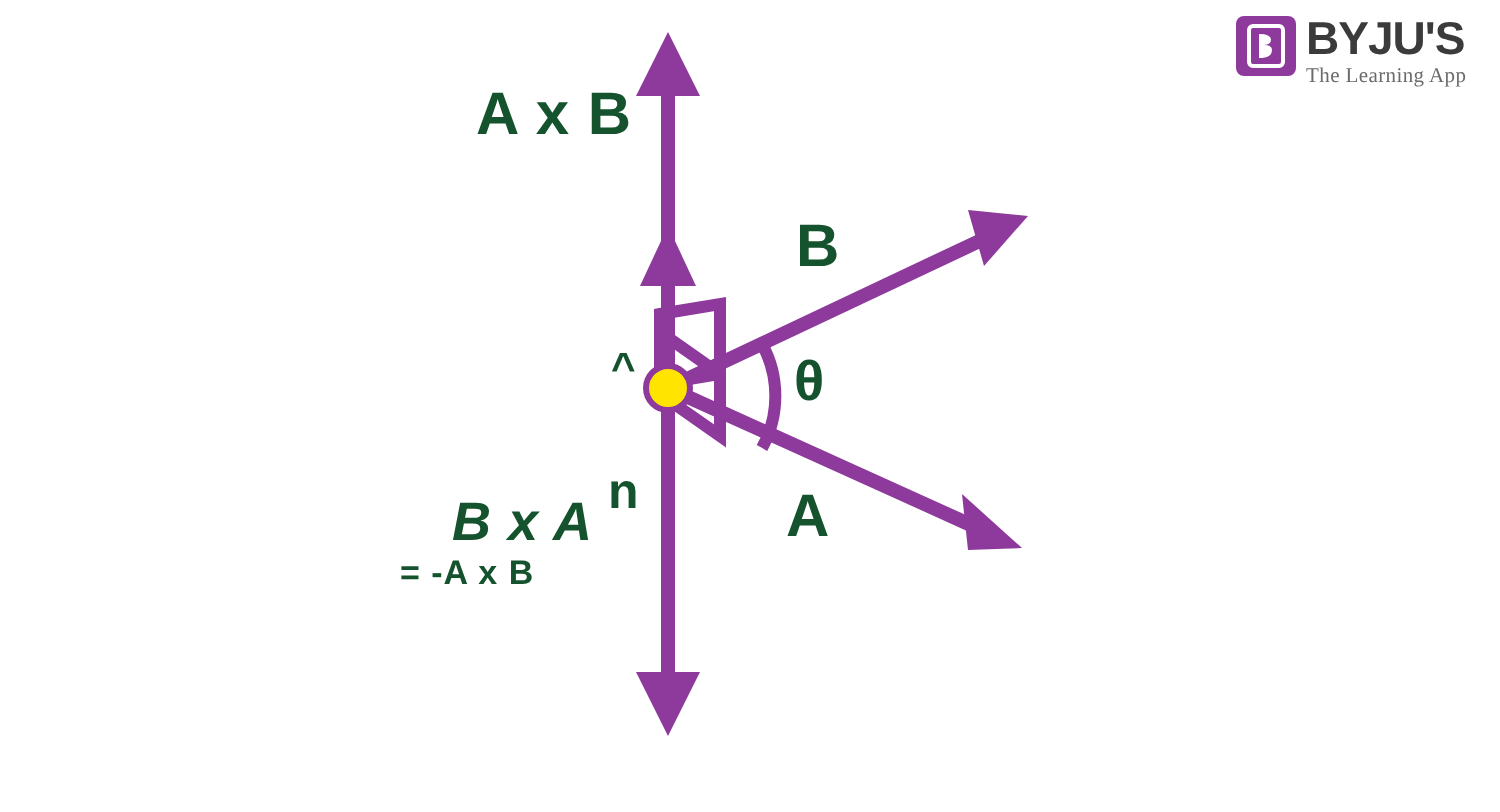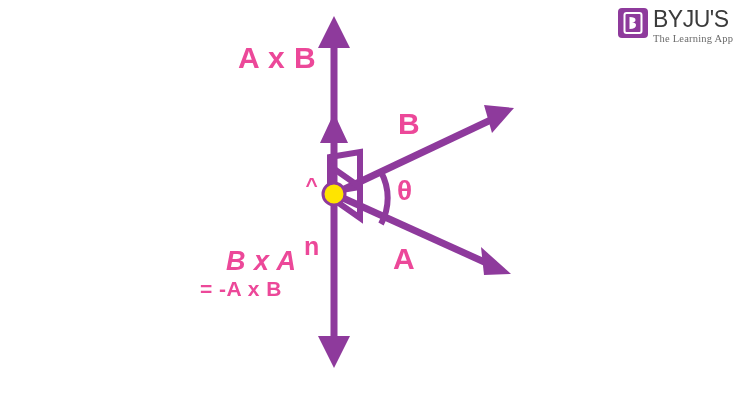--- a/index.html
+++ b/index.html
@@ -19,21 +19,21 @@
   }
   #diagram-svg {
     position: absolute;
     left: 0;
     top: 0;
     width: 750px;
     height: 406px;
   }
   .vec-label {
     position: absolute;
-    color: #ec4899;
+    color: #14532d;
     font-weight: bold;
     font-family: "Liberation Sans", sans-serif;
     white-space: pre;
     line-height: 1.05;
     letter-spacing: 0.5px;
   }
   #label-axb {
     left: 238px;
     top: 42px;
     font-size: 30px;
@@ -53,21 +53,21 @@
   #label-bxa {
     left: 226px;
     top: 247px;
     font-size: 27px;
     text-align: left;
     font-style: italic;
   }
   #label-negaxb {
     left: 200px;
     top: 278px;
-    font-size: 21px;
+    font-size: 17px;
     text-align: right;
   }
 
   
   #logo {
     position: absolute;
     left: 618px;
     top: 8px;
     display: flex;
     align-items: flex-start;
@@ -78,21 +78,21 @@
     height: 30px;
     background: #8e3a9c;
     border-radius: 4px;
     position: relative;
     flex: none;
   }
   #logo-mark svg { position: absolute; left: 0; top: 0; }
   #logo-text { display: flex; flex-direction: column; line-height: 1; }
   #logo-word {
     font-family: "Liberation Sans", sans-serif;
-    font-weight: normal;
+    font-weight: bold;
     font-size: 23px;
     color: #3b3b3b;
     letter-spacing: -0.5px;
   }
   #logo-tag {
     font-family: Liberation Serif, serif;
     font-size: 10.5px;
     color: #6b6b6b;
     margin-top: 3px;
     letter-spacing: 0.2px;

